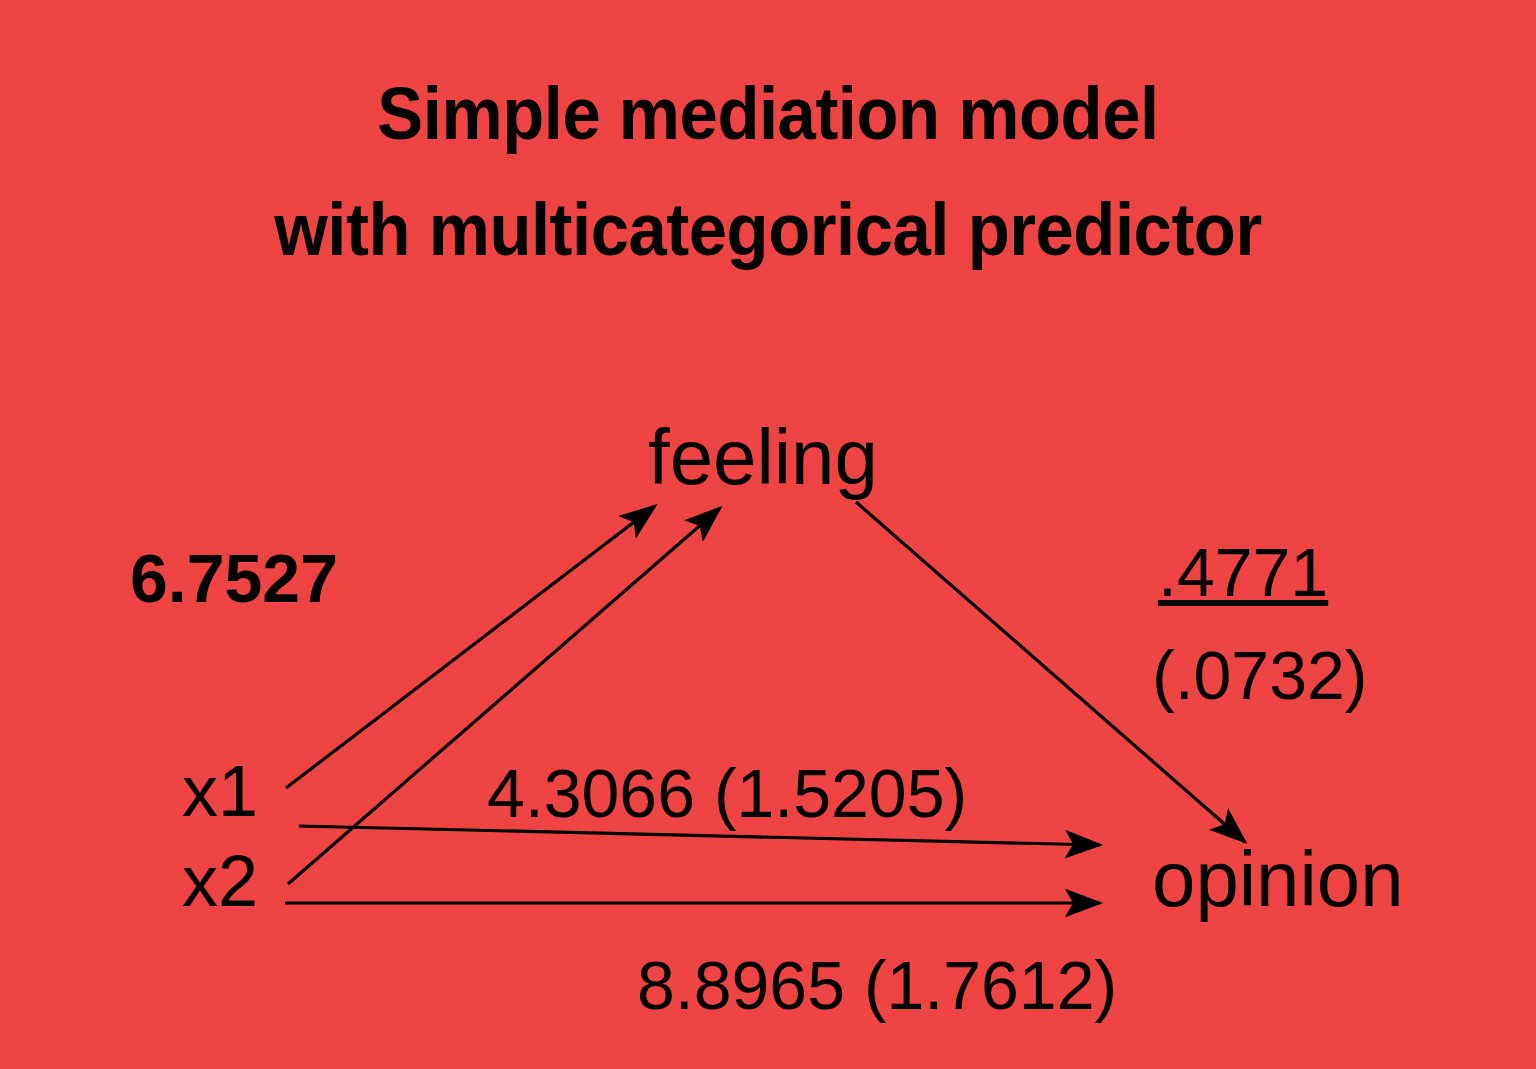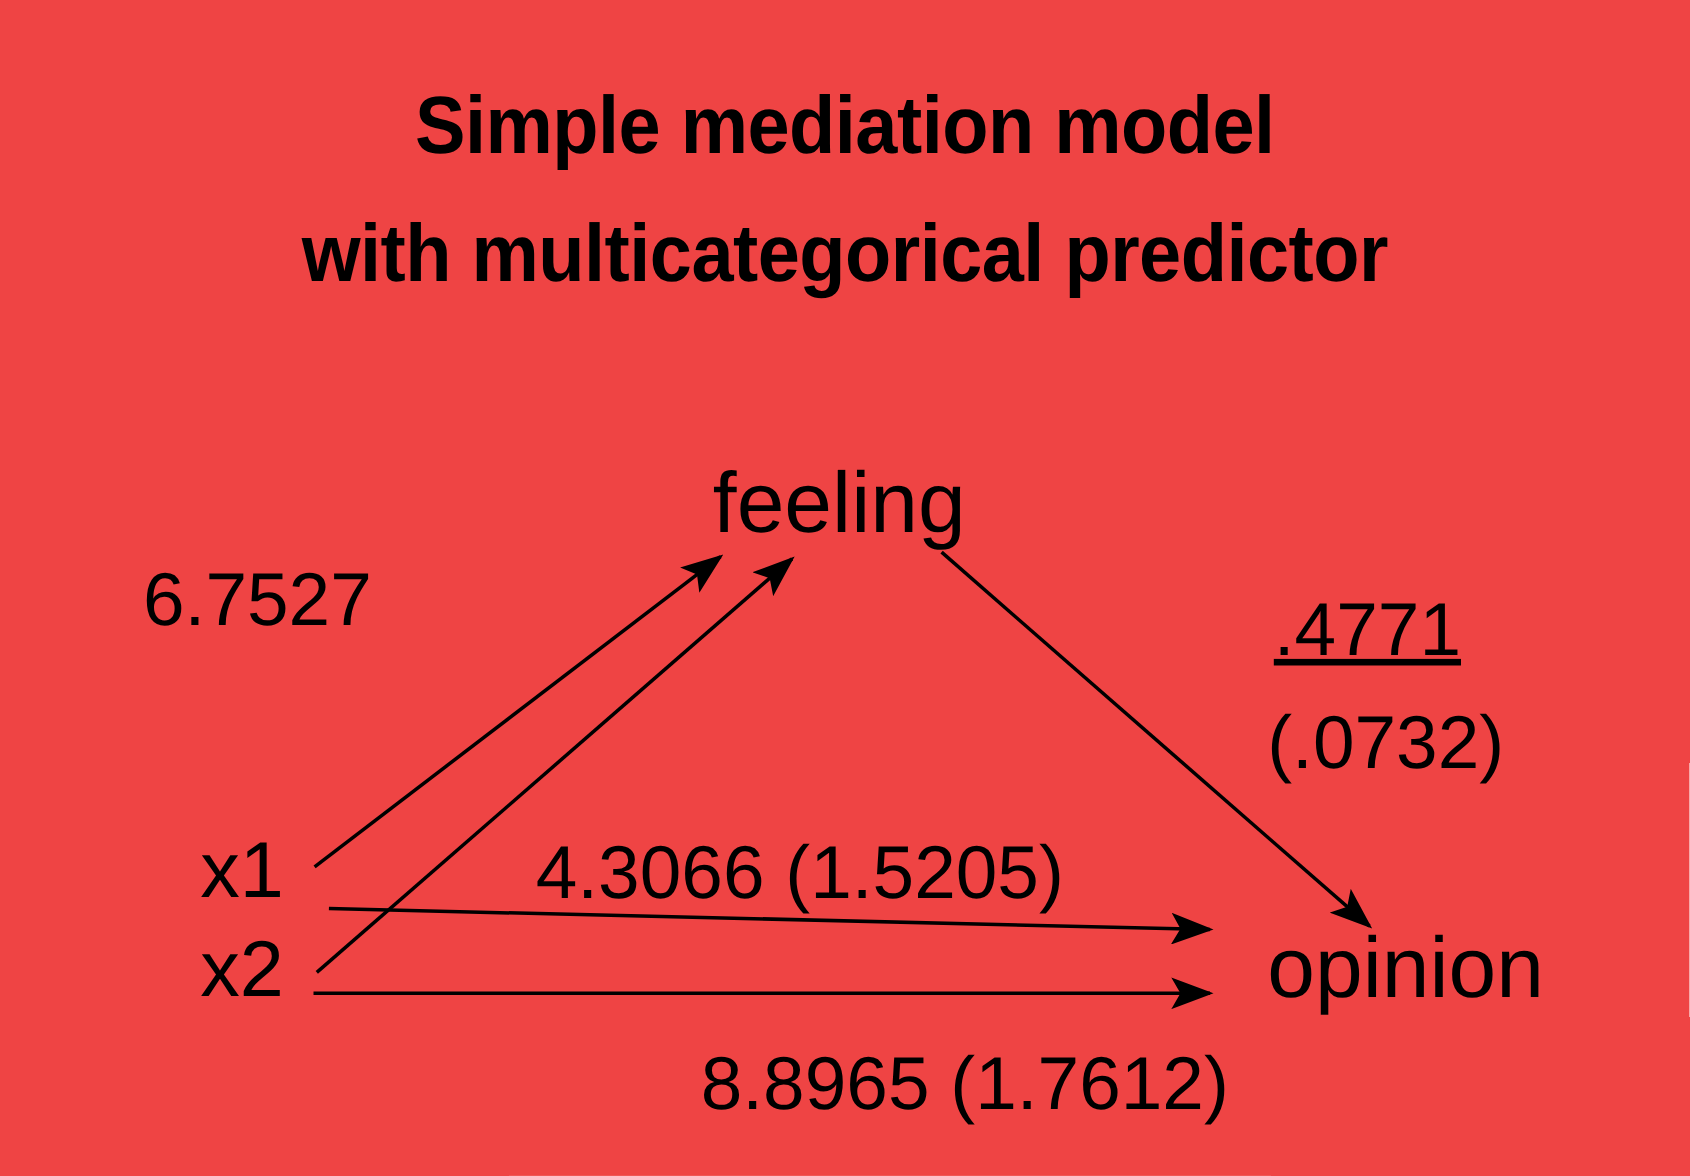--- a/index.html
+++ b/index.html
@@ -59,21 +59,21 @@
     line-height: 68px;
     white-space: nowrap;
     color: #000000;
     font-family: "Liberation Sans", sans-serif;
   }
   #node-feeling  { left: 648px;  top: 418px; }
   #node-opinion  { left: 1152px; top: 840px; }
   #node-x1       { left: 182px;  top: 755px; font-size: 72px; line-height: 72px; }
   #node-x2       { left: 182px;  top: 845px; font-size: 72px; line-height: 72px; }
 
-  #coef-a-est    { left: 130px;  top: 511px; }
+  #coef-a-est    { left: 130px;  top: 544px; font-weight: bold; }
   #coef-a-se     { left: 127px;  top: 640px; }
   #coef-b-est    { left: 1158px; top: 538px; text-decoration: underline; }
   #coef-b-se     { left: 1152px; top: 641px; text-align: right; }
   #coef-c1       { left: 487px;  top: 759px; text-align: right; }
   #coef-c2       { left: 637px;  top: 935px; margin-top: 16px; }
 </style>
 </head>
 <body>
 
 <div id="slide">

